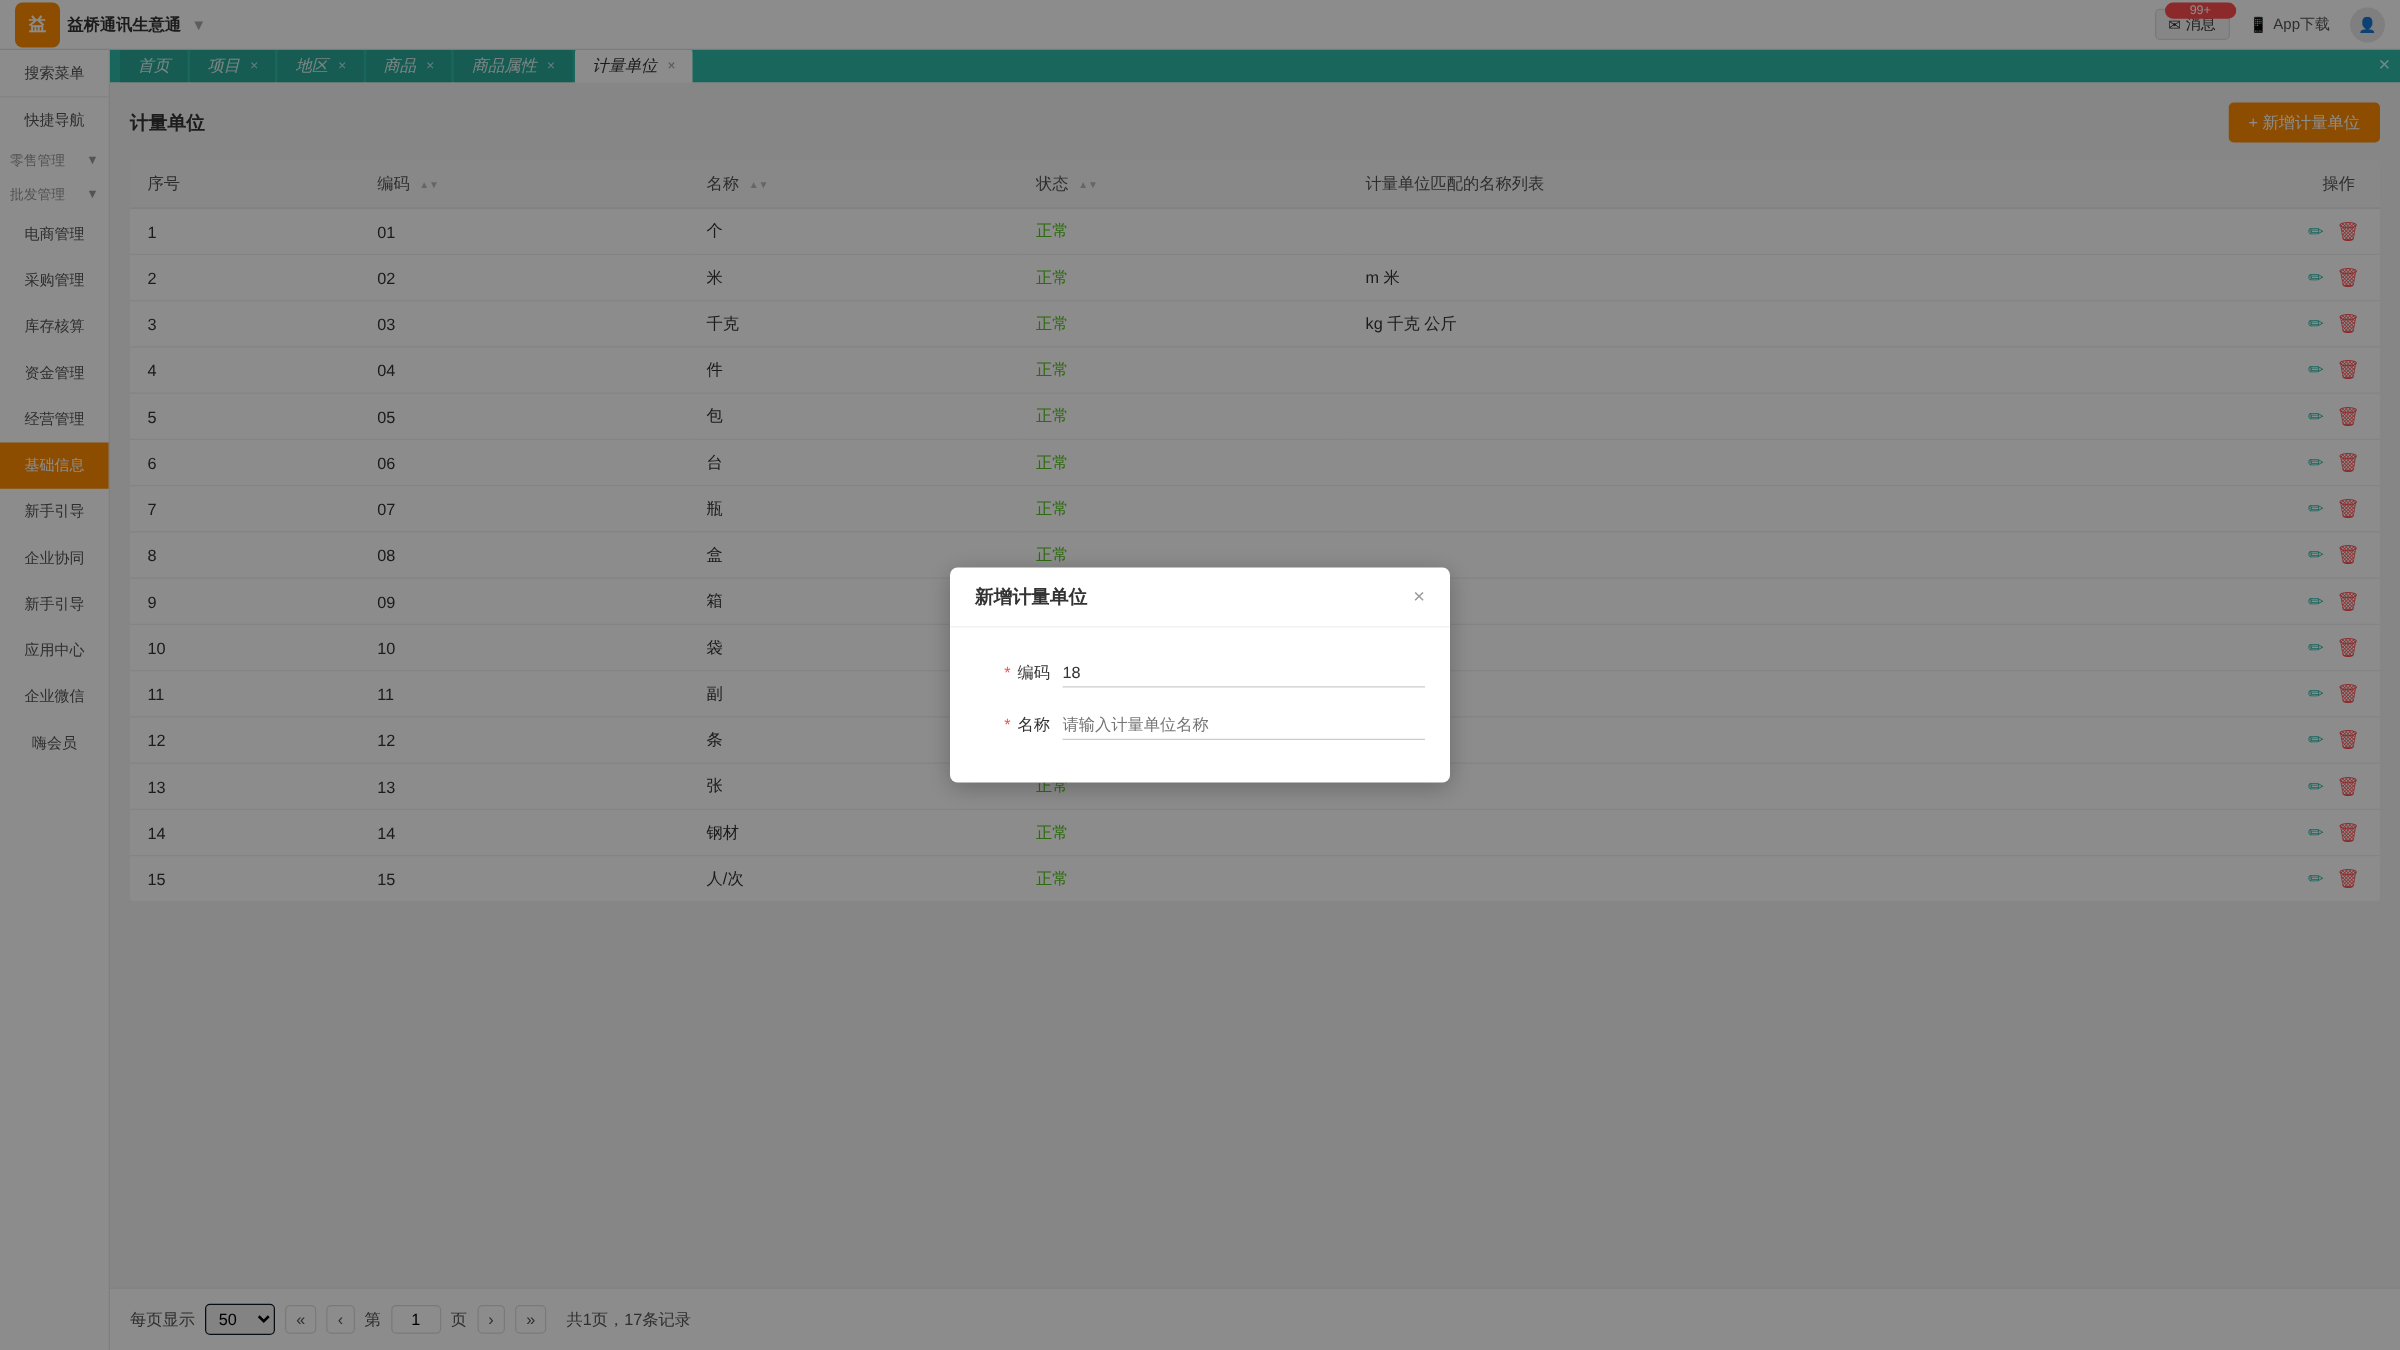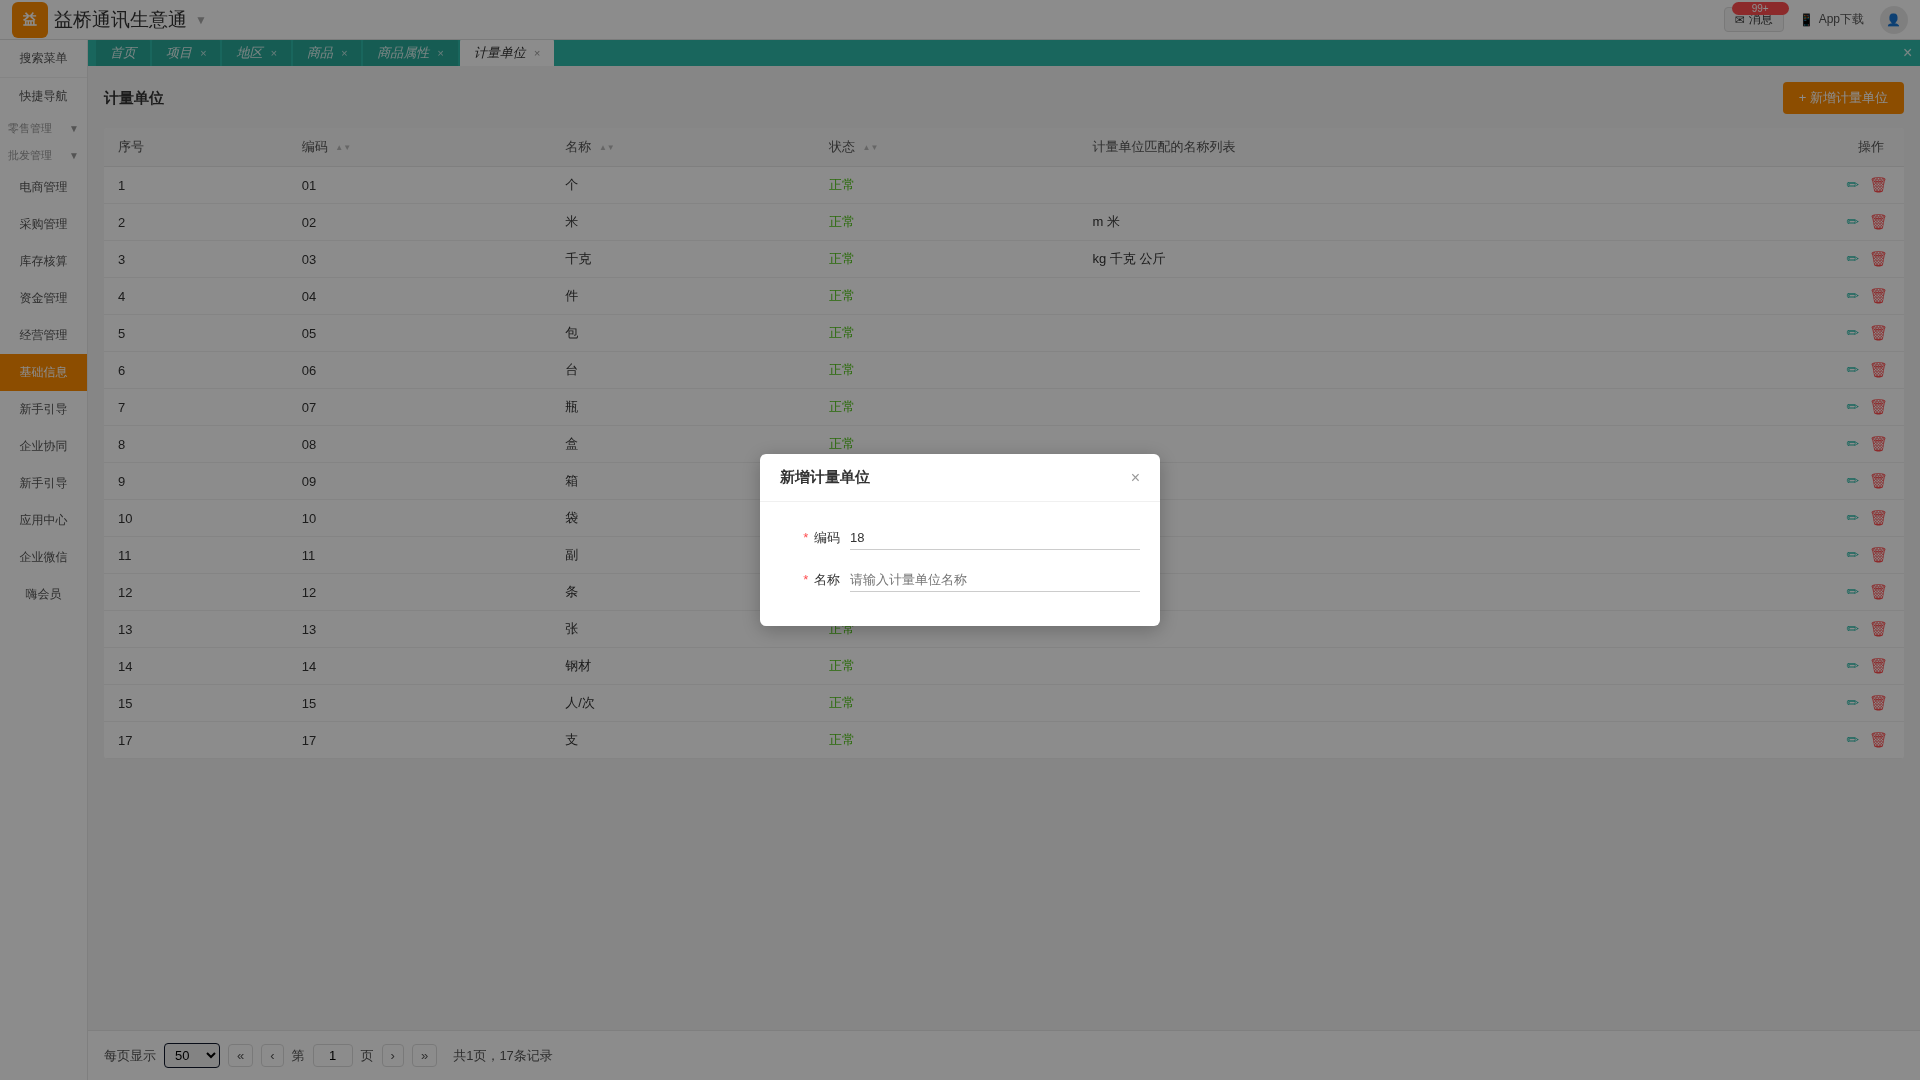--- a/index.html
+++ b/index.html
@@ -4,21 +4,21 @@
   <style>
     * { box-sizing: border-box; margin: 0; padding: 0; }
     body { font-family: 'Microsoft YaHei', Arial, sans-serif; font-size: 13px; background: #f0f0f0; color: #333; width: 1920px; height: 1080px; overflow: hidden; }
 
     
     .app-container { display: flex; flex-direction: column; height: 1080px; }
     .top-bar { height: 40px; background: #fff; border-bottom: 1px solid #e0e0e0; display: flex; align-items: center; padding: 0 12px; justify-content: space-between; }
     .top-bar-left { display: flex; align-items: center; gap: 8px; }
     .logo-area { display: flex; align-items: center; gap: 6px; }
     .logo-icon { width: 36px; height: 36px; background: #ff8c00; border-radius: 6px; display: flex; align-items: center; justify-content: center; color: #fff; font-weight: bold; font-size: 14px; }
-    .logo-text { font-size: 19px; color: #333; font-weight: normal; }
+    .logo-text { font-size: 13px; color: #333; font-weight: bold; }
     .top-bar-right { display: flex; align-items: center; gap: 16px; }
     .badge-btn { position: relative; display: flex; align-items: center; gap: 4px; background: #f5f5f5; border: 1px solid #ddd; border-radius: 4px; padding: 3px 10px; cursor: pointer; font-size: 12px; }
     .badge { position: absolute; top: -6px; right: -6px; background: #ff4d4f; color: #fff; border-radius: 10px; font-size: 10px; padding: 1px 20px; min-width: 16px; text-align: center; }
     .app-download-btn { display: flex; align-items: center; gap: 4px; font-size: 12px; cursor: pointer; color: #555; }
     .avatar { width: 28px; height: 28px; border-radius: 50%; background: #e8e8e8; display: flex; align-items: center; justify-content: center; font-size: 12px; }
 
     
     .main-layout { display: flex; flex: 1; overflow: hidden; }
 
     
@@ -415,33 +415,20 @@
       <td>人/次</td>
       <td><span class="status-normal">正常</span></td>
       <td></td>
       <td style="text-align:right; padding-right:16px;">
         <div class="action-btns" style="justify-content:flex-end;">
           <span class="action-edit" title="编辑">✏</span>
           <span class="action-delete" title="删除">🗑</span>
         </div>
       </td>
     </tr>
-                <tr>
-      <td>17</td>
-      <td>17</td>
-      <td>支</td>
-      <td><span class="status-normal">正常</span></td>
-      <td></td>
-      <td style="text-align:right; padding-right:16px;">
-        <div class="action-btns" style="justify-content:flex-end;">
-          <span class="action-edit" title="编辑">✏</span>
-          <span class="action-delete" title="删除">🗑</span>
-        </div>
-      </td>
-    </tr>
               </tbody>
           </table>
         </div>
       </div>
 
       <div class="page-footer">
         <span>每页显示</span>
         <select class="page-size-select">
           <option>50</option>
           <option>100</option>

